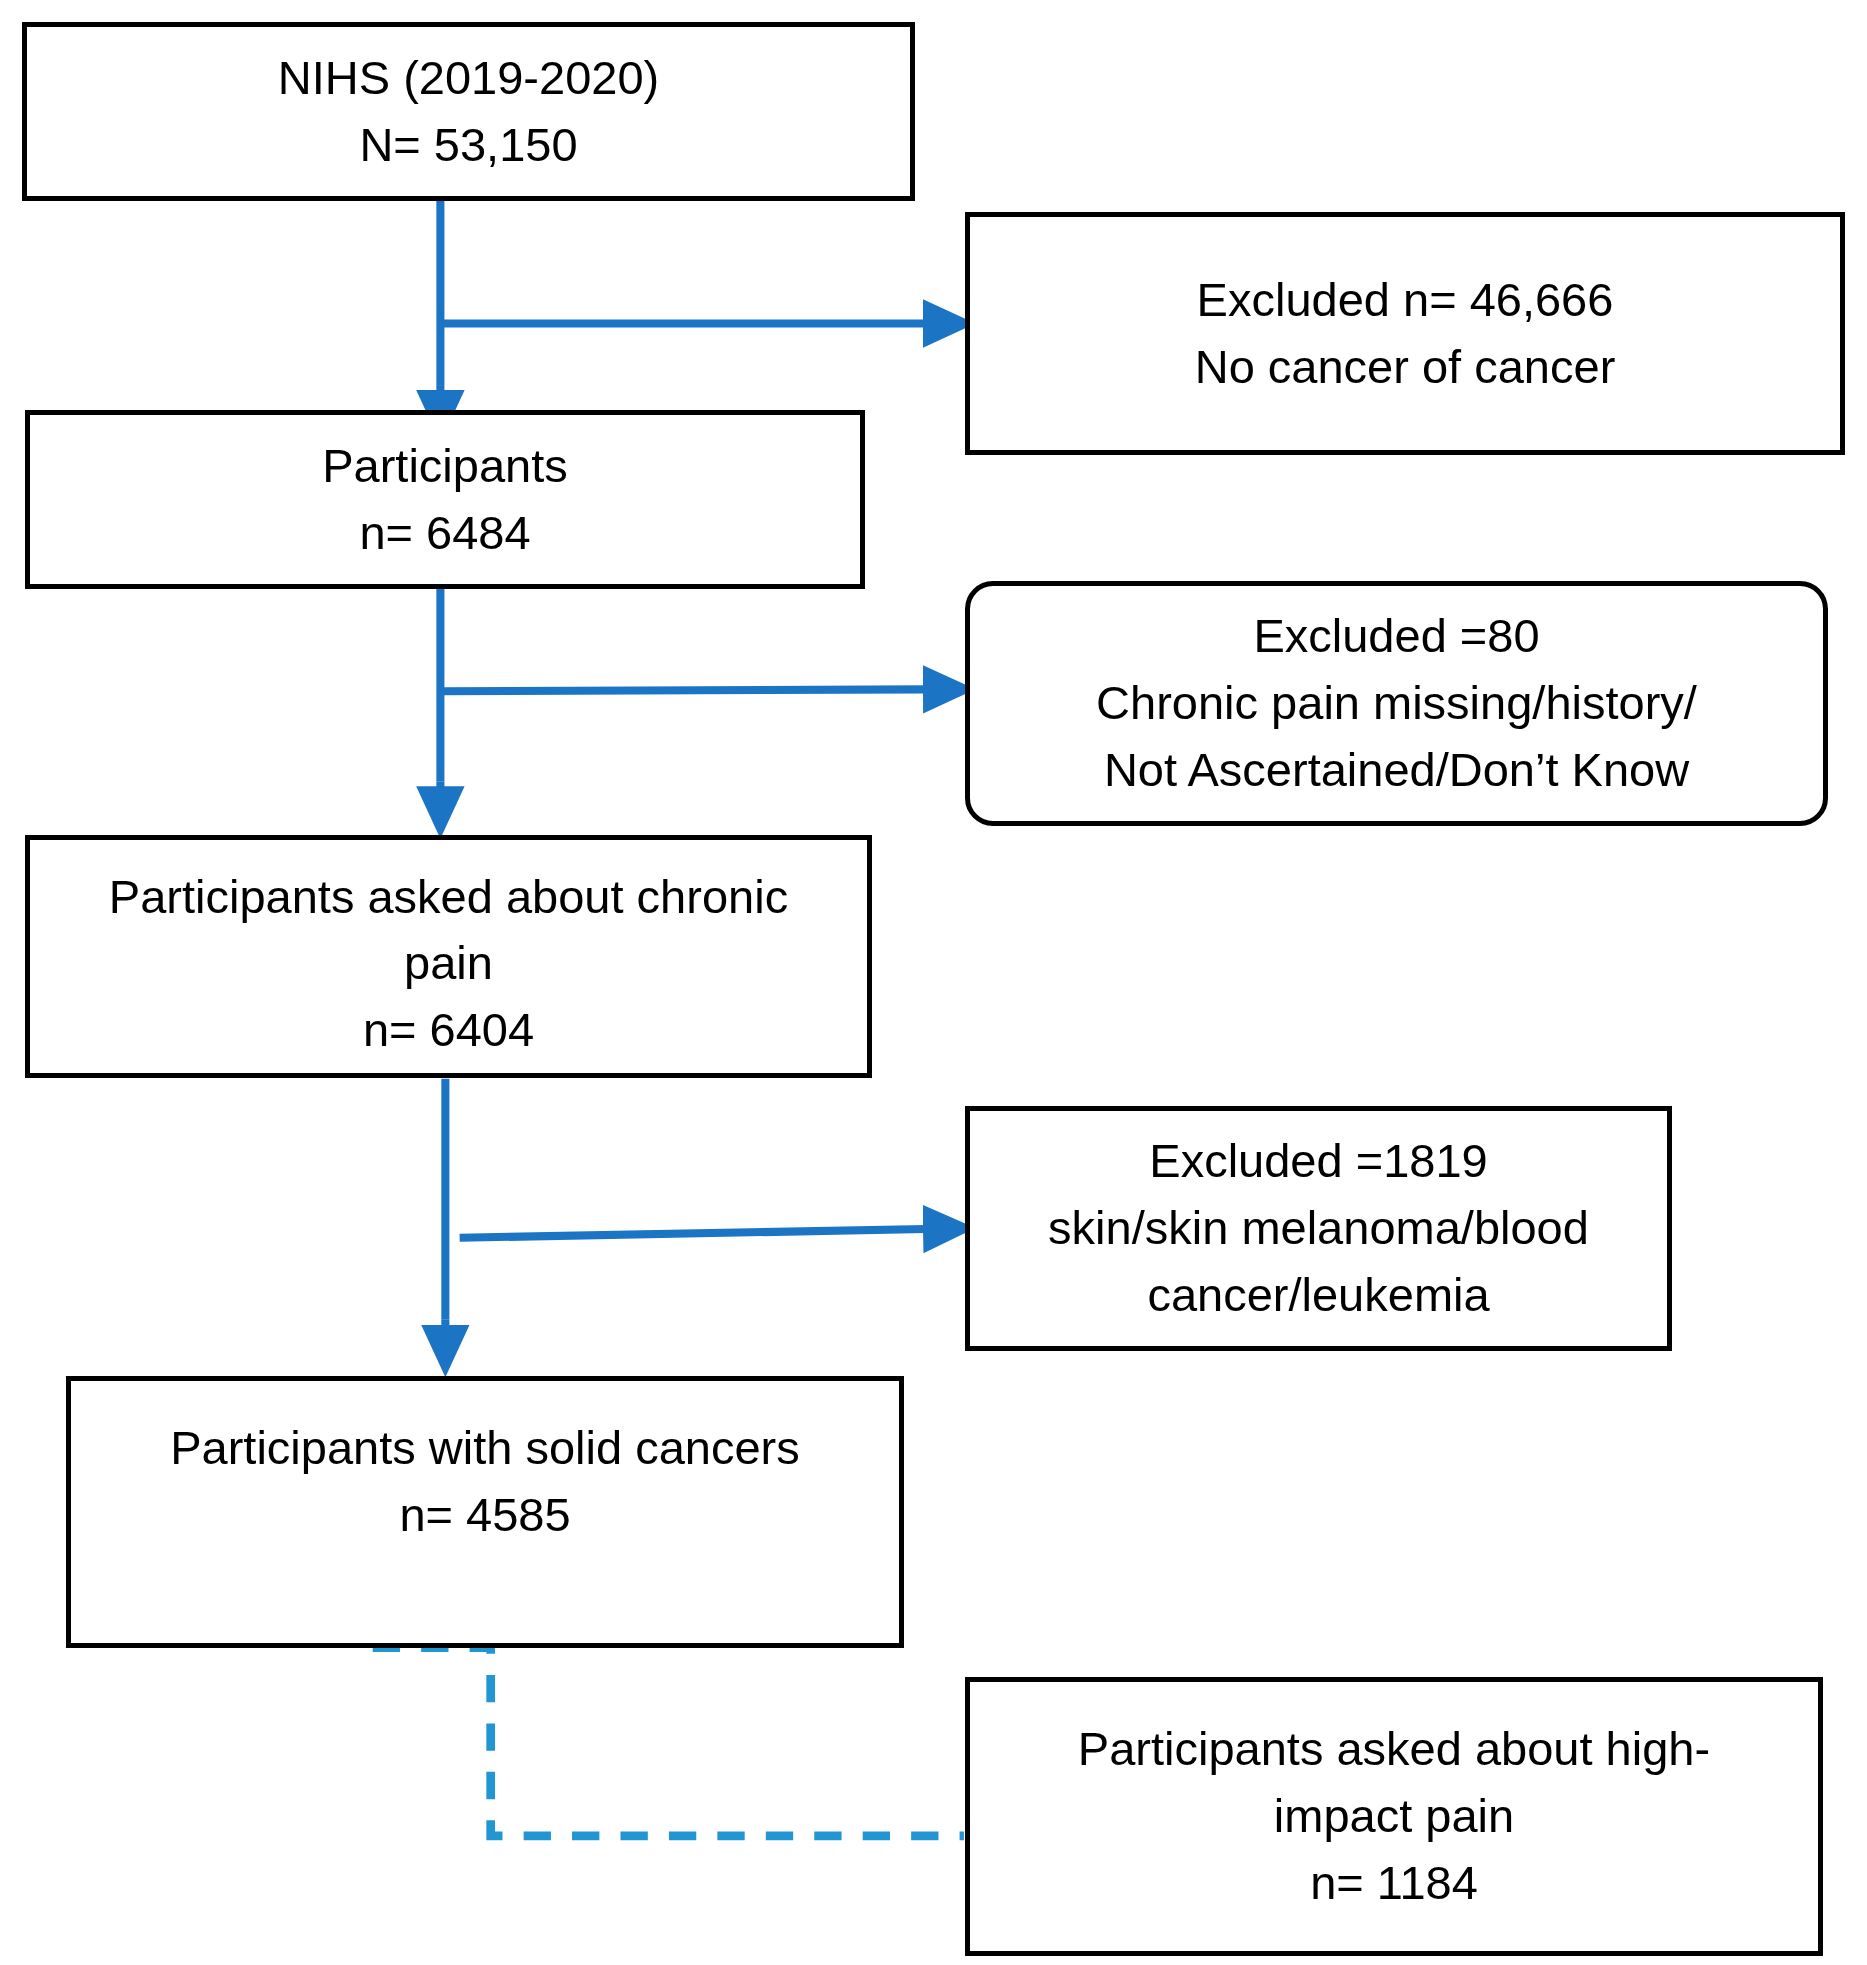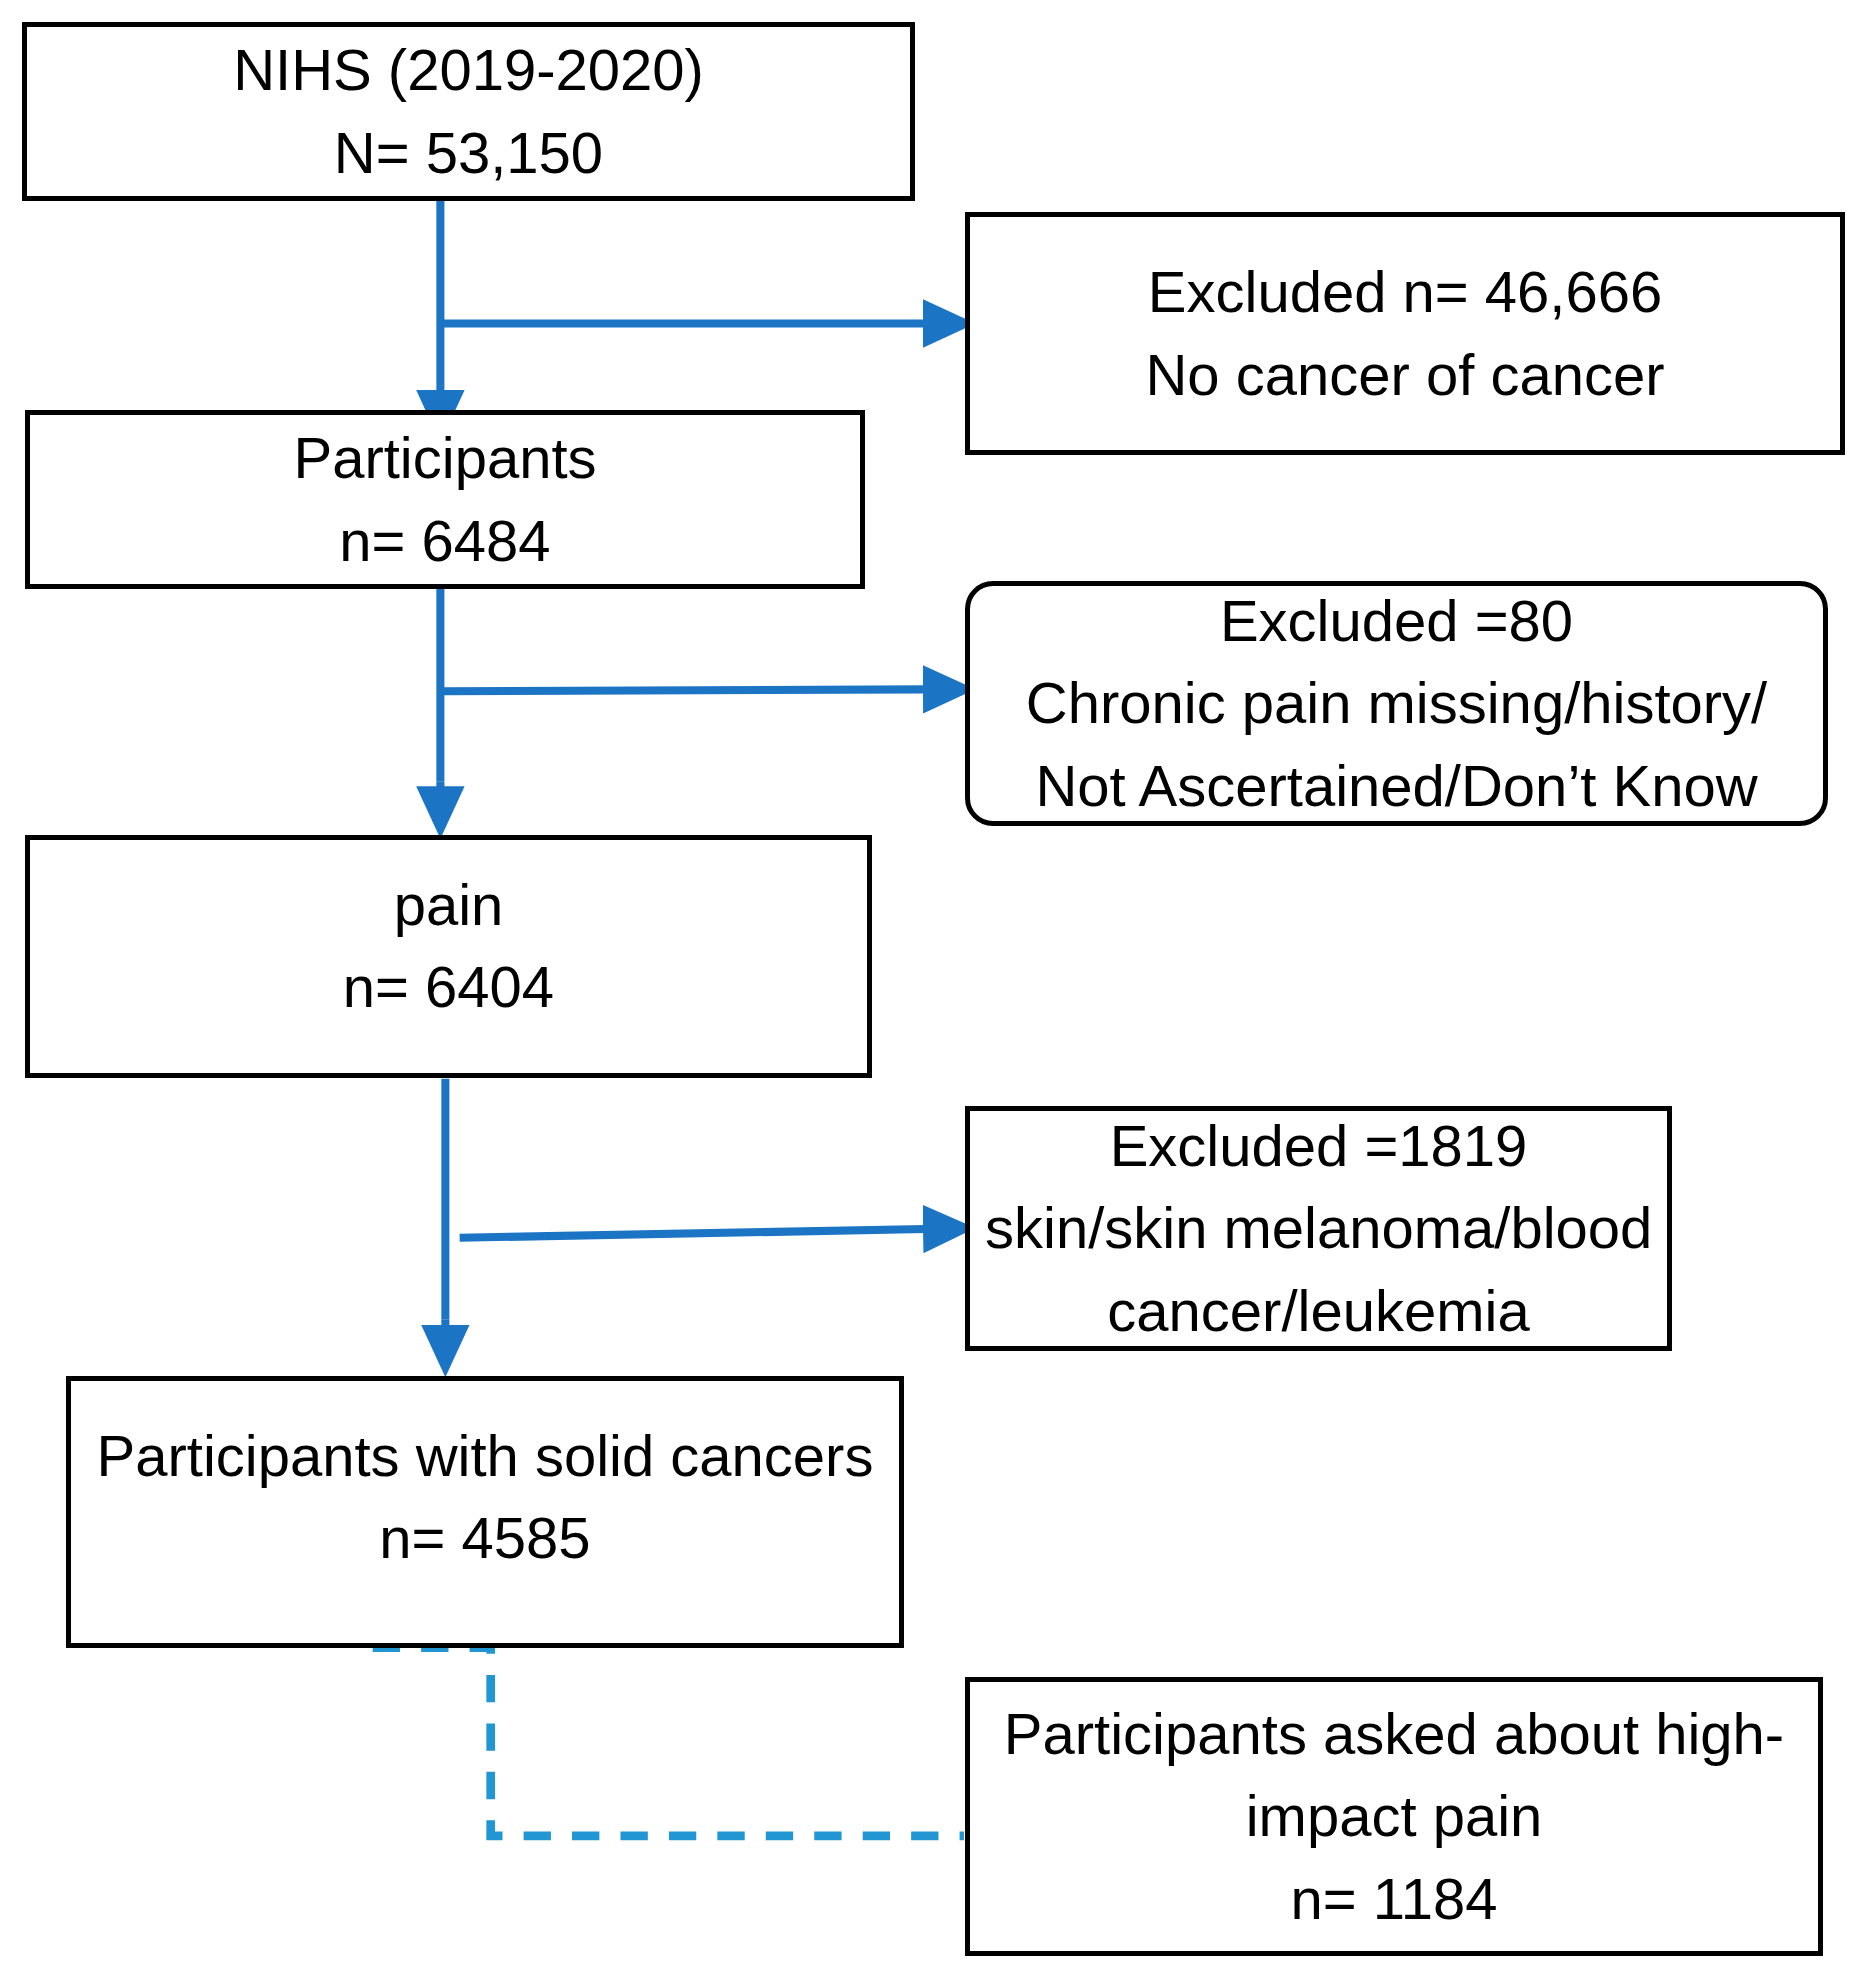--- a/index.html
+++ b/index.html
@@ -16,21 +16,21 @@
     box-sizing:border-box;
     border:5.6px solid #000000;
     background:#ffffff;
     display:flex;
     flex-direction:column;
     align-items:center;
     justify-content:center;
     text-align:center;
     color:#000000;
     font-family:"Liberation Sans", sans-serif;
-    font-size:58px;
+    font-size:47px;
     line-height:1.42;
     padding:6.2px 15px;
   }
   .node .ln{display:block;white-space:pre;}
   
   .node.top-text{justify-content:flex-start;}
   .node.top-text .inner{margin-top:0;}
   .inner{width:100%;}
 
   svg#links{position:absolute;left:0;top:0;width:1867px;height:1965px;pointer-events:none;}
@@ -103,20 +103,21 @@
   <div class="node" style="left:965px; top:581px; width:863px; height:245px;border-radius:28px;">
     <div class="inner">
       <span class="ln">Excluded =80</span>
       <span class="ln">Chronic pain missing/history/</span>
       <span class="ln">Not Ascertained/Don’t Know</span>
     </div>
   </div>
 
   <div class="node top-text" style="left:25px; top:835px; width:847px; height:243px; padding-top:23.6px;">
     <div class="inner">
+      <span class="ln">Participants asked about chronic</span>
       <span class="ln">pain</span>
       <span class="ln">n= 6404</span>
     </div>
   </div>
 
   <div class="node" style="left:965px; top:1106px; width:707px; height:245px;">
     <div class="inner">
       <span class="ln">Excluded =1819</span>
       <span class="ln">skin/skin melanoma/blood</span>
       <span class="ln">cancer/leukemia</span>

